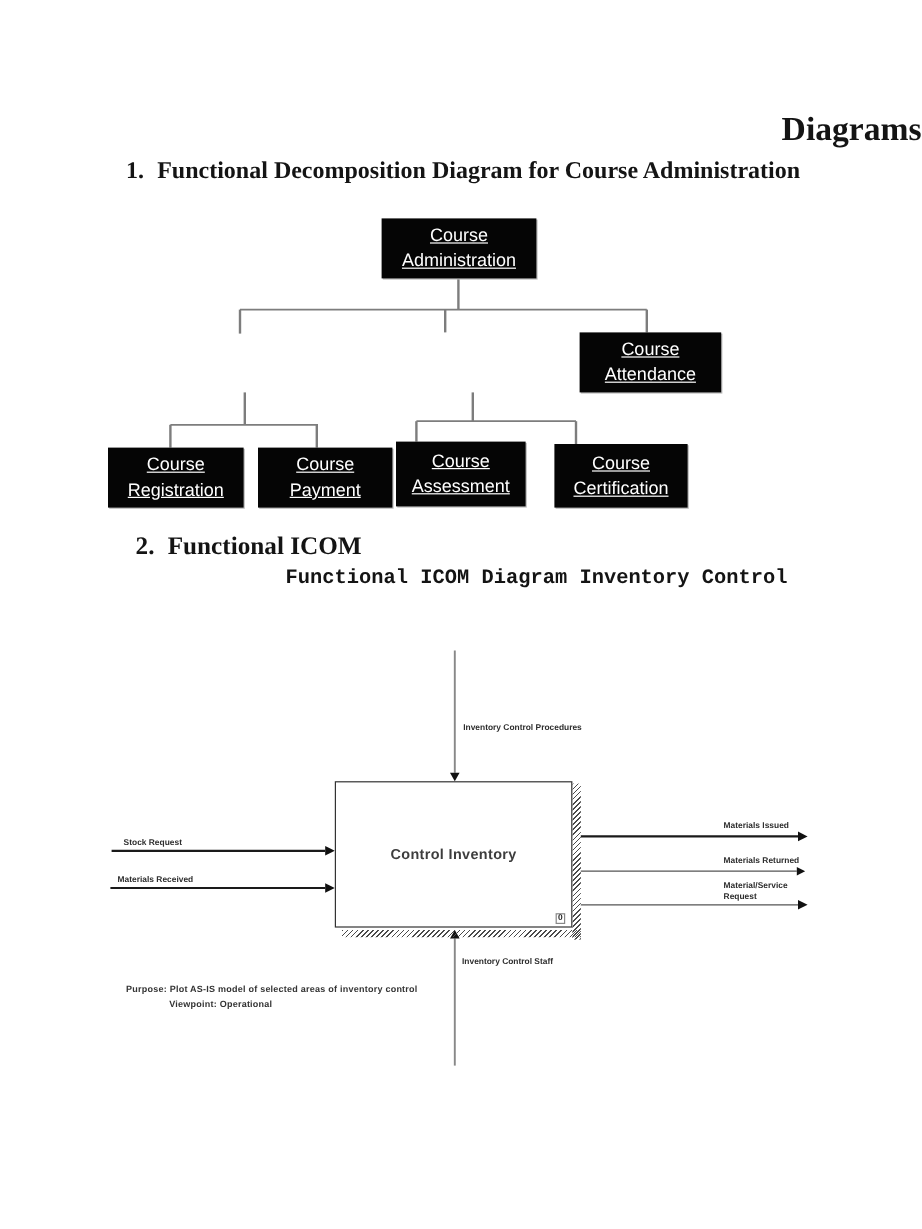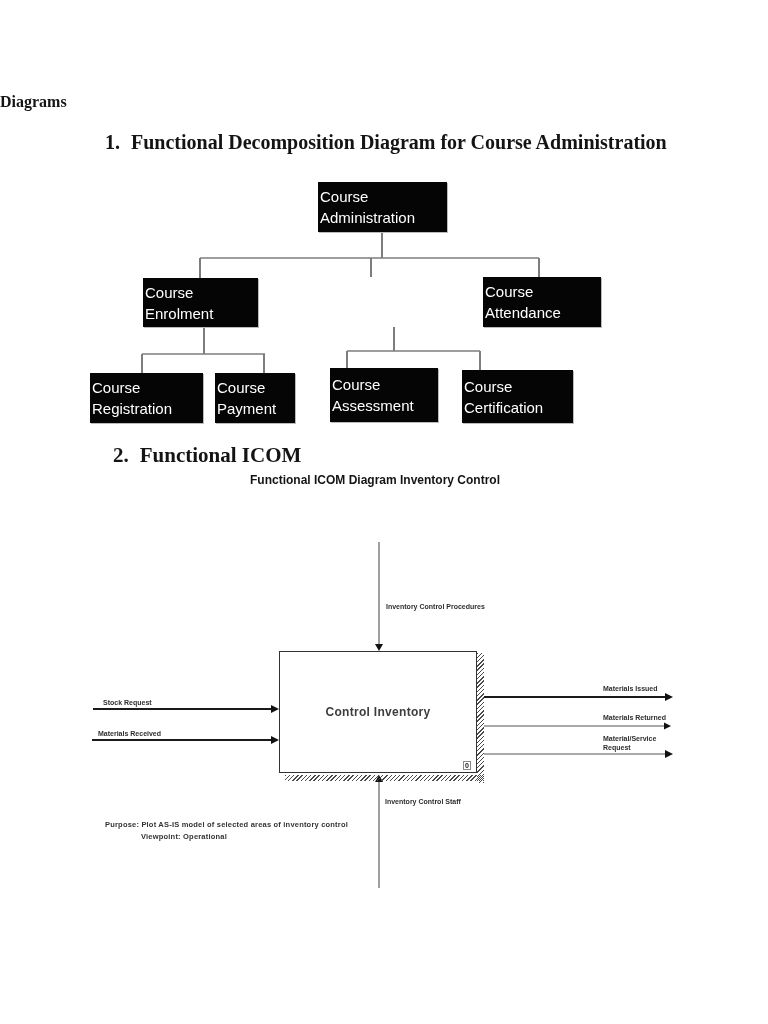--- a/index.html
+++ b/index.html
@@ -1,41 +1,42 @@
 <!DOCTYPE html>
 <html><head>
 <meta charset="utf-8">
 <style>
   html,body{margin:0;padding:0;background:#ffffff;}
   .page{
     position:relative;width:768px;height:1024px;background:#ffffff;
     font-family:"Liberation Sans",sans-serif;overflow:hidden;
   }
   .doc-title{
-    position:absolute;top:93px;left:0;width:768px;text-align:left;
-    font-family:"Liberation Serif",serif;font-weight:bold;font-size:16px;color:#141414;
+    position:absolute;top:93px;left:0;width:768px;text-align:right;
+    font-family:"Liberation Serif",serif;font-weight:bold;font-size:28px;color:#141414;
   }
   .sec-heading{
     position:absolute;display:flex;gap:11px;
     font-family:"Liberation Serif",serif;font-weight:bold;color:#141414;white-space:nowrap;
   }
   .sec1{top:131px;left:105px;font-size:20px;}
   .sec2{top:443px;left:113px;font-size:21px;}
   .sub-title{
-    position:absolute;top:473px;left:250px;
-    font-family:Liberation Sans, sans-serif;font-weight:bold;font-size:12px;color:#141414;white-space:nowrap;
+    position:absolute;top:473px;left:238px;
+    font-family:Liberation Mono, monospace;font-weight:bold;font-size:17px;color:#141414;white-space:nowrap;
   }
   
   .tree{position:absolute;top:170px;left:0;width:768px;height:265px;}
   .tree svg{position:absolute;top:0;left:0;}
   .tnode{
     position:absolute;background:#050505;color:#fff;
-    display:flex;align-items:center;justify-content:center;
+    display:flex;align-items:center;justify-content:center;text-align:center;
     font-size:15px;line-height:21px;padding:2px;box-sizing:border-box;
     box-shadow:1px 1px 0 #bbb;
+    text-decoration:underline;
   }
   
   .icom{position:absolute;top:530px;left:0;width:768px;height:380px;font-weight:bold;}
   .icom svg{position:absolute;top:0;left:0;}
   .ilabel{
     position:absolute;font-size:7px;color:#2e2e2e;line-height:9px;white-space:nowrap;
   }
   .ilabel.wrap{white-space:normal;width:60px;}
   .pbox{
     position:absolute;left:279px;top:121px;width:196px;height:120px;
@@ -78,24 +79,23 @@
         <path d="M142 184 H265" stroke-width="1.4"></path>
         <path d="M142 184 V203"></path>
         <path d="M264 184 V203"></path>
         <path d="M394 157 V181"></path>
         <path d="M347 181 H480" stroke-width="1.4"></path>
         <path d="M347 181 V198"></path>
         <path d="M480 181 V200"></path>
       </g>
     </svg>
     <div class="tnode" style="left:318px;top:12px;width:129px;height:50px;">Course Administration</div>
-    <div class="tnode" style="left:143px;top:108px;width:115px;height:49px;">Course Enrolment</div>
     <div class="tnode" style="left:483px;top:107px;width:118px;height:50px;">Course Attendance</div>
     <div class="tnode" style="left:90px;top:203px;width:113px;height:50px;">Course Registration</div>
-    <div class="tnode" style="left:215px;top:203px;width:80px;height:50px;">Course Payment</div>
+    <div class="tnode" style="left:215px;top:203px;width:112px;height:50px;">Course Payment</div>
     <div class="tnode" style="left:462px;top:200px;width:111px;height:53px;">Course Certification</div>
     <div class="tnode" style="left:330px;top:198px;width:108px;height:54px;">Course Assessment</div>
   </div>
 
   <div class="sec-heading sec2">
     <span>2.</span>
     <span>Functional ICOM</span>
   </div>
   <div class="sub-title">Functional ICOM Diagram Inventory Control</div>
 

